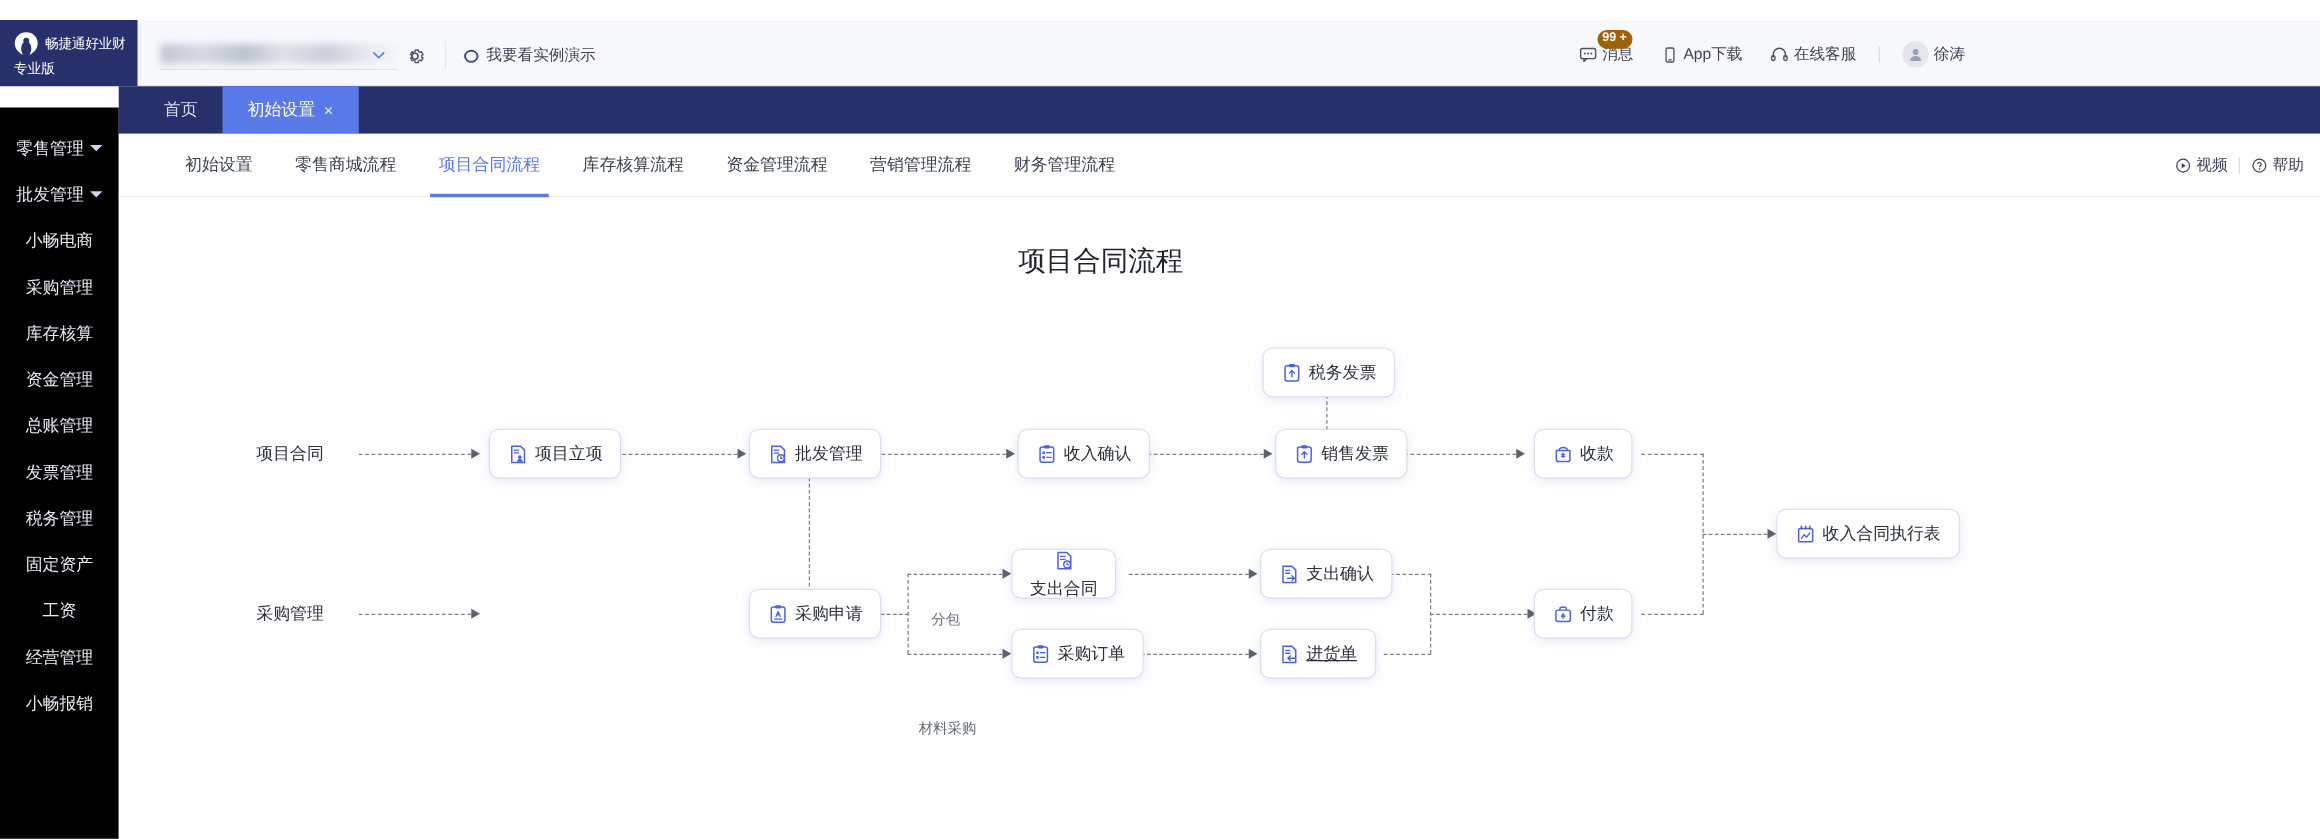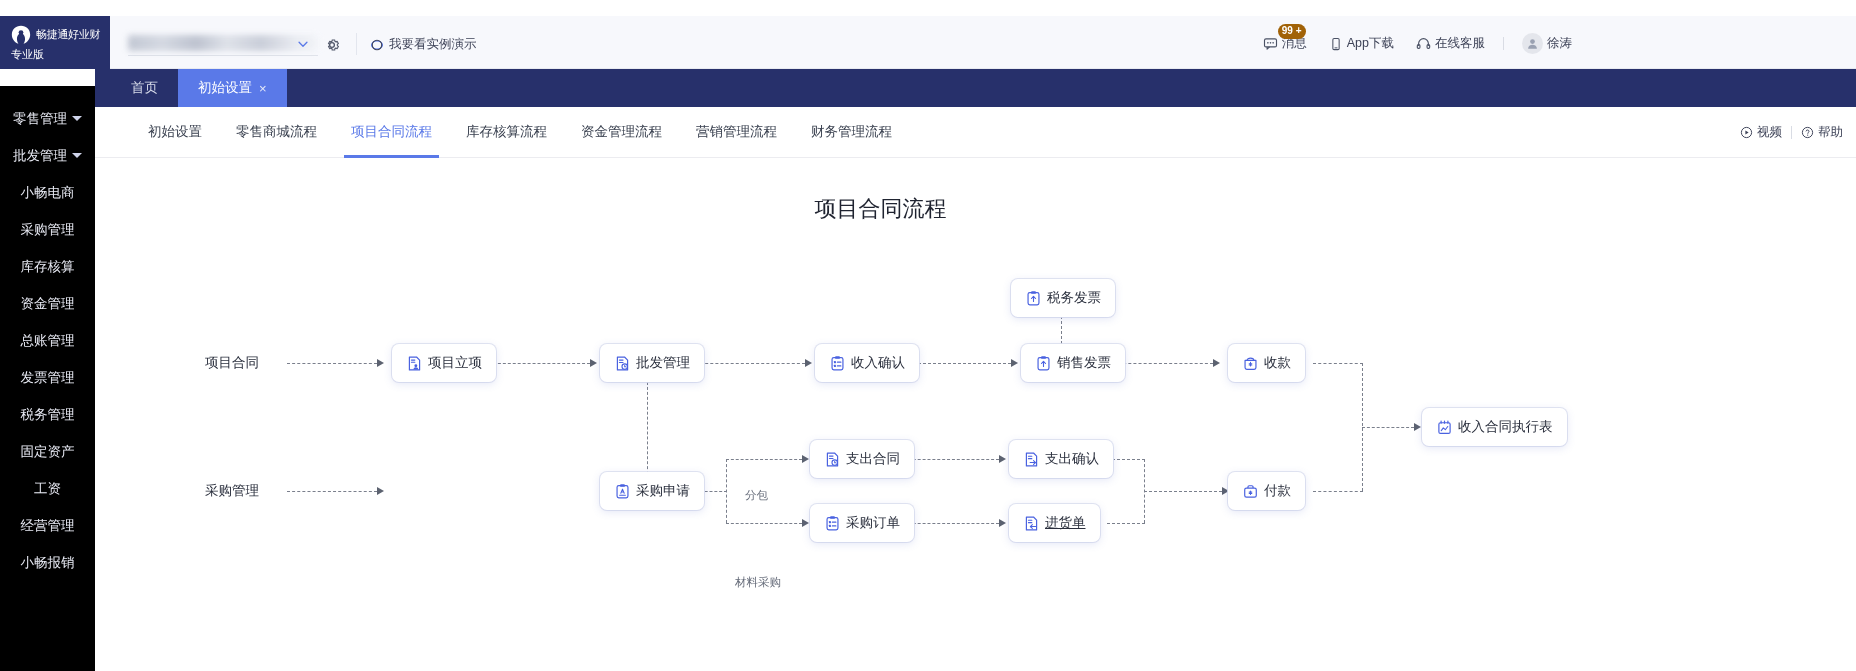--- a/index.html
+++ b/index.html
@@ -470,21 +470,21 @@
     <div class="node" style="left:505px; top:314px;">
       <svg class="ic" viewBox="0 0 20 20">
         <rect x="3.6" y="3" width="12.8" height="14.4" rx="2" fill="none" stroke="#4a62e0" stroke-width="1.4"></rect>
         <rect x="7.2" y="1.4" width="5.6" height="3" rx="1" fill="#4a62e0"></rect>
         <path d="M8 12 L10 7.2 L12 12 M8.7 10.5h2.6" fill="none" stroke="#4a62e0" stroke-width="1.2" stroke-linecap="round" stroke-linejoin="round"></path>
         <line x1="6.6" y1="14.4" x2="13.4" y2="14.4" stroke="#4a62e0" stroke-width="1.2" stroke-linecap="round"></line>
       </svg>
       <span>采购申请</span>
     </div>
 
-    <div class="node" style="left:715px; top:282px;">
+    <div class="node" style="left:715px; top:282px;flex-direction:column;">
       <svg class="ic" viewBox="0 0 20 20">
         <path d="M4 2.4h8.4l3.6 3.6v11.6H4z" fill="none" stroke="#4a62e0" stroke-width="1.4" stroke-linejoin="round"></path>
         <line x1="6.4" y1="6" x2="10.6" y2="6" stroke="#4a62e0" stroke-width="1.3" stroke-linecap="round"></line>
         <line x1="6.4" y1="8.8" x2="10.6" y2="8.8" stroke="#4a62e0" stroke-width="1.3" stroke-linecap="round"></line>
         <circle cx="12.6" cy="13.6" r="3.2" fill="none" stroke="#4a62e0" stroke-width="1.3"></circle>
         <path d="M12.6 12.1 v1.6 h1.3" fill="none" stroke="#4a62e0" stroke-width="1.2" stroke-linecap="round"></path>
       </svg>
       <span>支出合同</span>
     </div>
 

